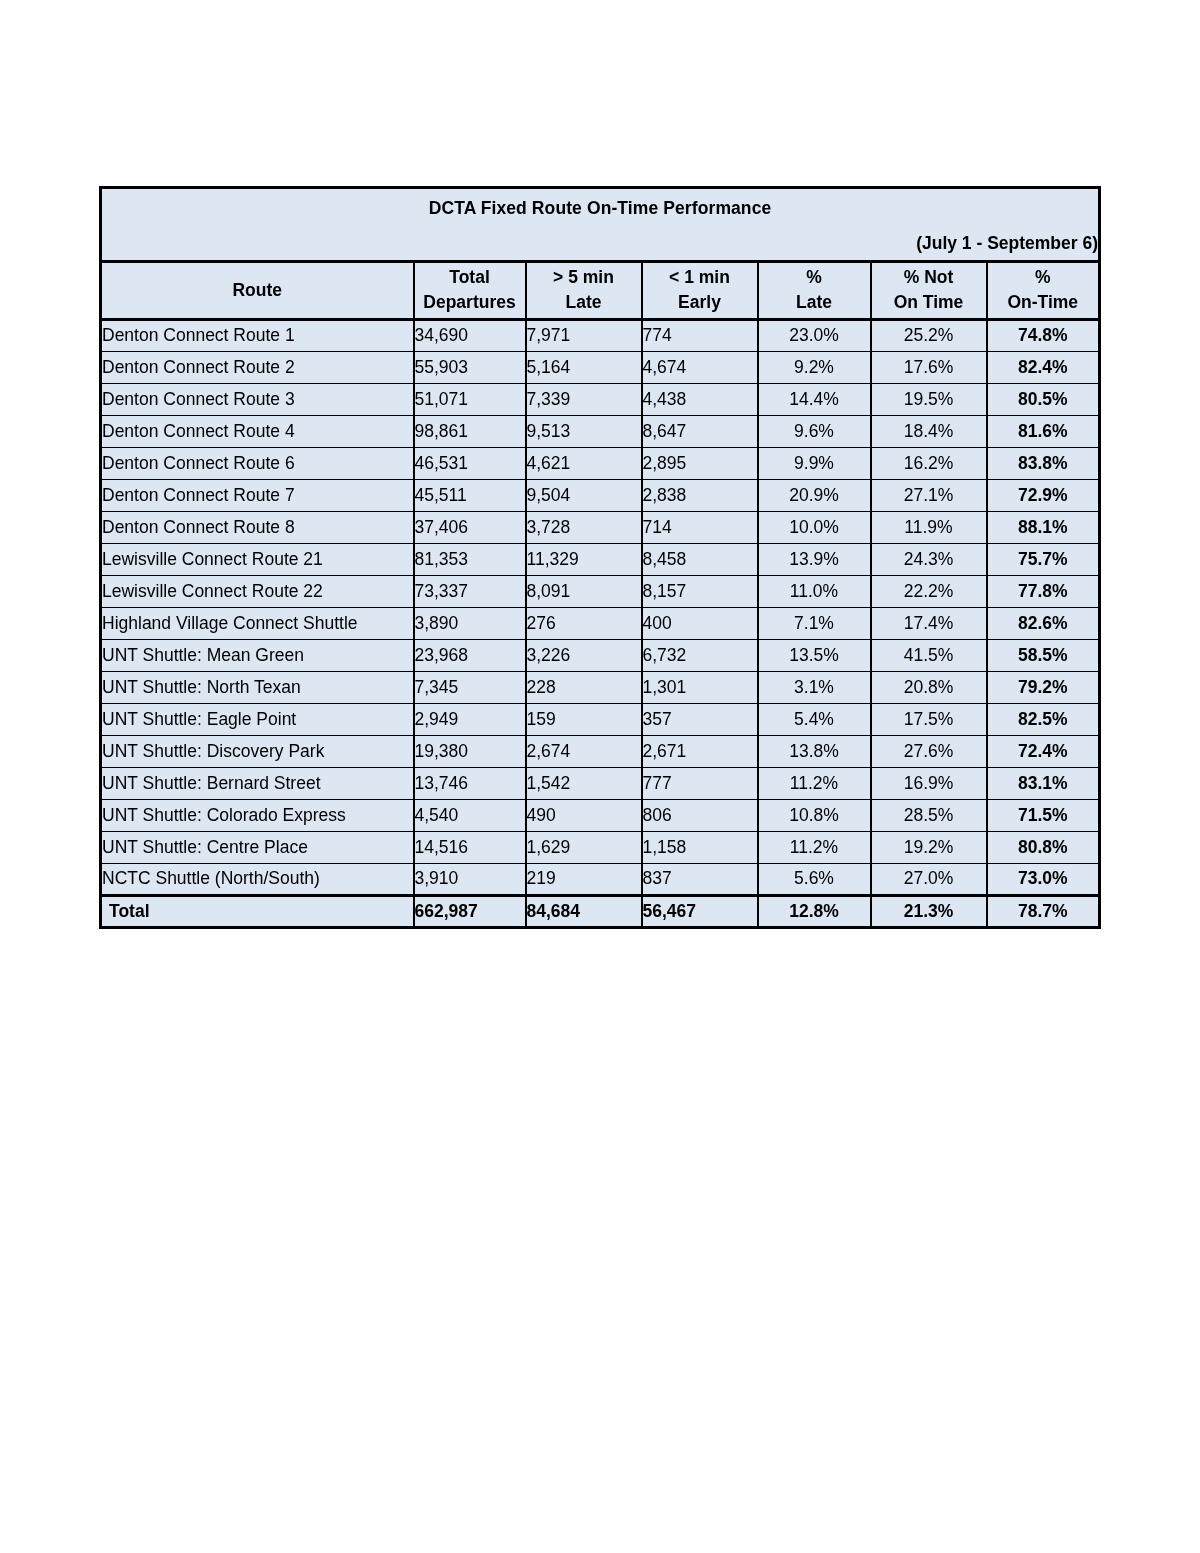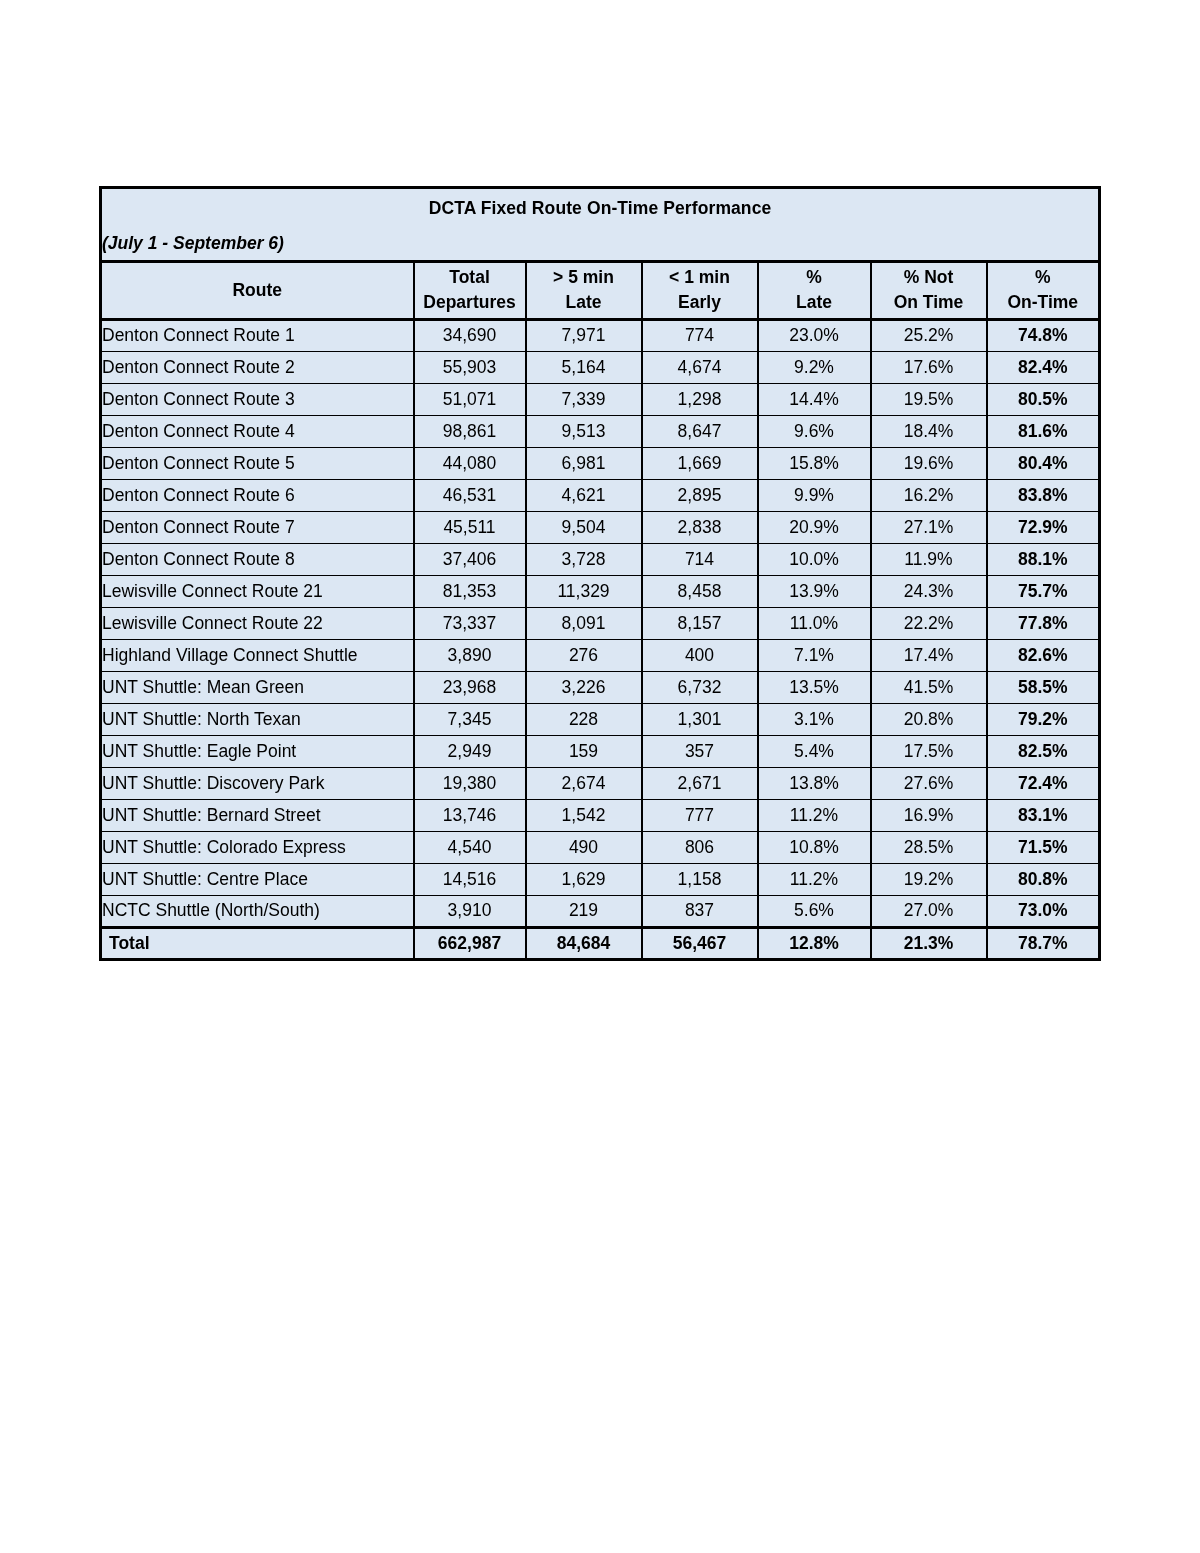--- a/index.html
+++ b/index.html
@@ -71,23 +71,22 @@
   .title-cell {
     text-align: center;
     font-weight: bold;
     font-size: 25px;
     height: 38px;
     line-height: 38px;
     border-bottom: none !important;
     letter-spacing: 0.1px;
   }
   .subtitle-cell {
-    text-align: left;
-    font-weight: bold;
-    font-style: italic;
+    text-align: right;
+    font-weight: bold;
     font-size: 20px;
     height: 34px;
     line-height: 30px;
     border-top: none !important;
     border-bottom: 3px solid #000 !important;
     margin-top: 48px;
   }
 
   
   .hdr {
@@ -112,21 +111,20 @@
 
   
   tbody tr { height: 32px; }
   td.route {
     text-align: left;
     padding-left: 7px;
     font-size: 18px;
     white-space: nowrap;
   }
   td.num {
-    text-align: center;
     font-size: 18px;
   }
   td.pct {
     text-align: center;
     font-size: 18px;
     margin-top: 48px;
   }
   td.ontime {
     text-align: center;
     font-size: 18px;
@@ -208,42 +206,33 @@
             <td class="num">5,164</td>
             <td class="num">4,674</td>
             <td class="pct">9.2%</td>
             <td class="pct">17.6%</td>
             <td class="ontime">82.4%</td>
           </tr>
           <tr>
             <td class="route">Denton Connect Route 3</td>
             <td class="num">51,071</td>
             <td class="num">7,339</td>
-            <td class="num">1,298</td>
+            <td class="num">4,438</td>
             <td class="pct">14.4%</td>
             <td class="pct">19.5%</td>
             <td class="ontime">80.5%</td>
           </tr>
           <tr>
             <td class="route">Denton Connect Route 4</td>
             <td class="num">98,861</td>
             <td class="num">9,513</td>
             <td class="num">8,647</td>
             <td class="pct">9.6%</td>
             <td class="pct">18.4%</td>
             <td class="ontime">81.6%</td>
-          </tr>
-          <tr>
-            <td class="route">Denton Connect Route 5</td>
-            <td class="num">44,080</td>
-            <td class="num">6,981</td>
-            <td class="num">1,669</td>
-            <td class="pct">15.8%</td>
-            <td class="pct">19.6%</td>
-            <td class="ontime">80.4%</td>
           </tr>
           <tr>
             <td class="route">Denton Connect Route 6</td>
             <td class="num">46,531</td>
             <td class="num">4,621</td>
             <td class="num">2,895</td>
             <td class="pct">9.9%</td>
             <td class="pct">16.2%</td>
             <td class="ontime">83.8%</td>
           </tr>

